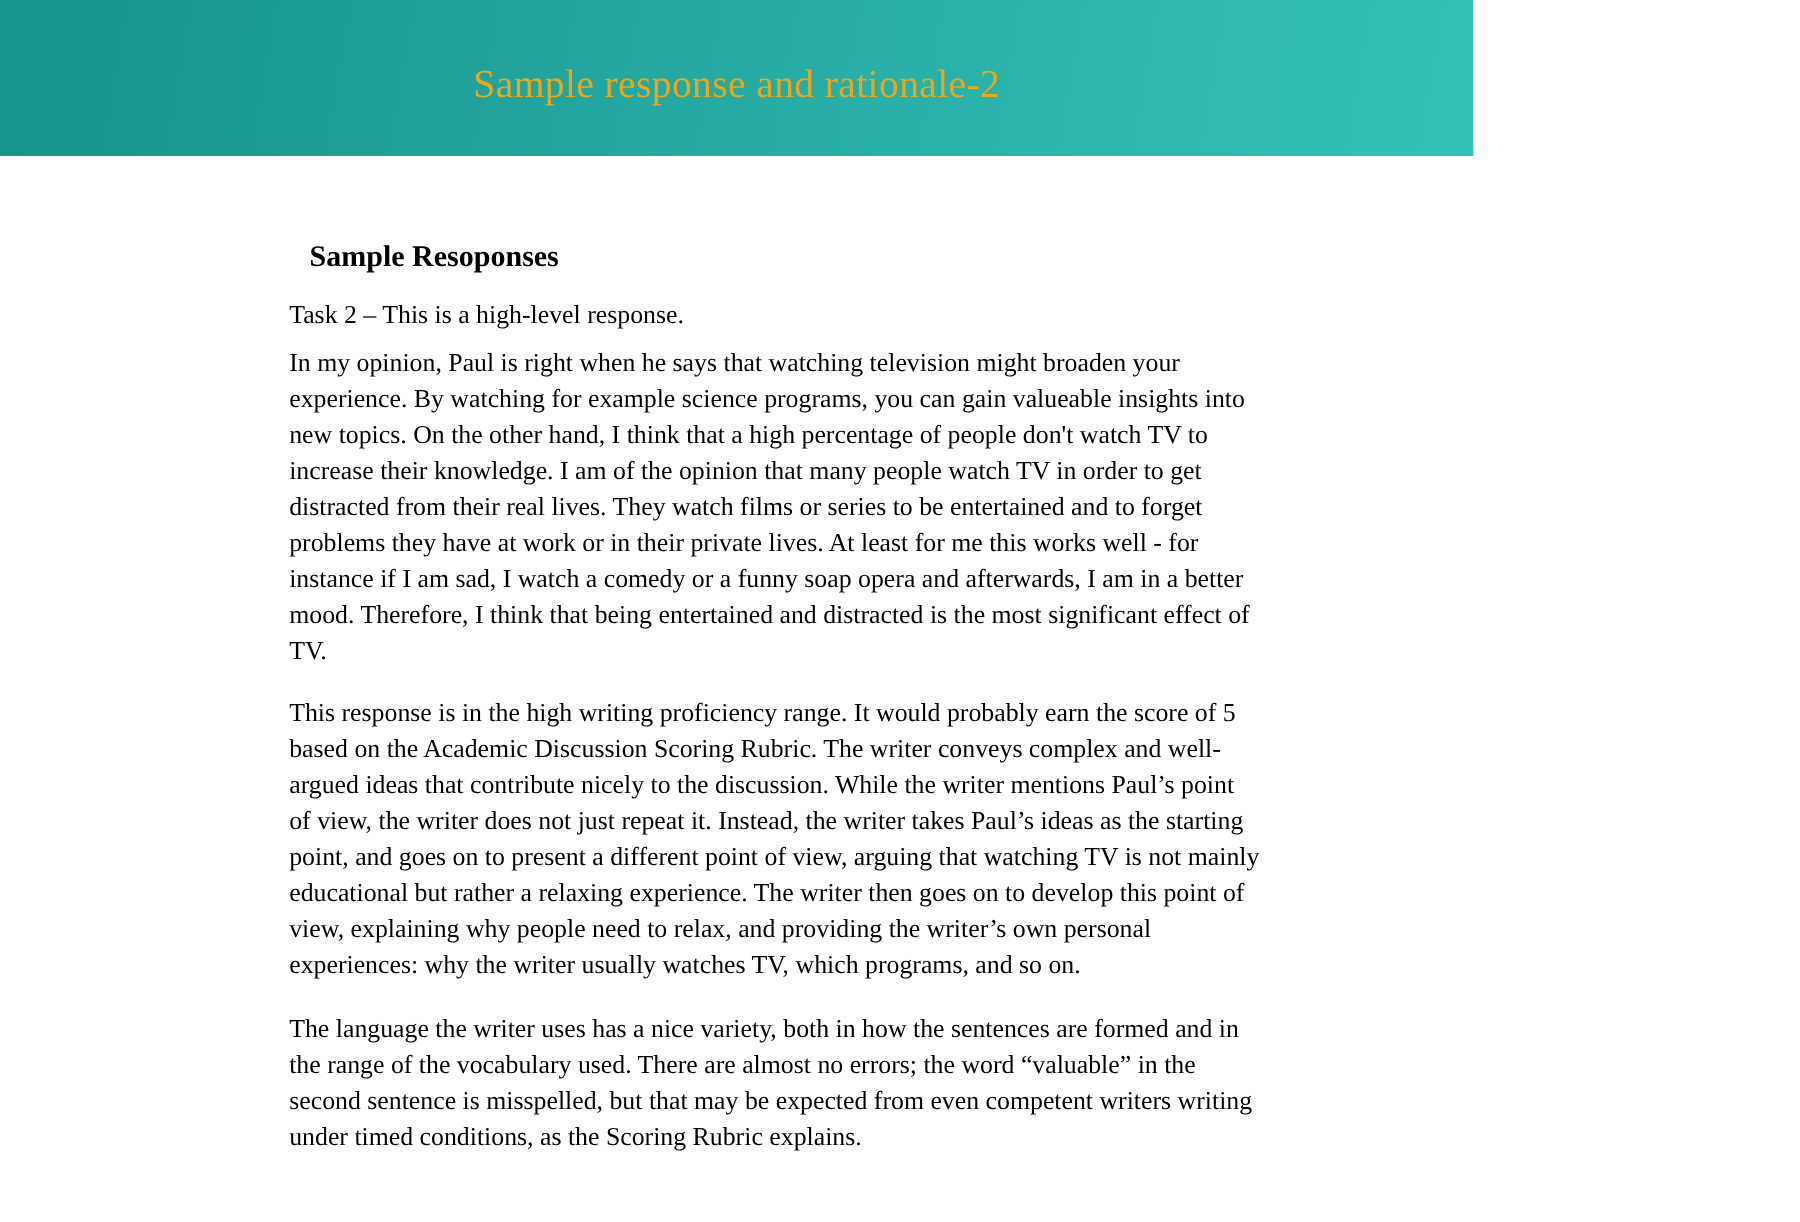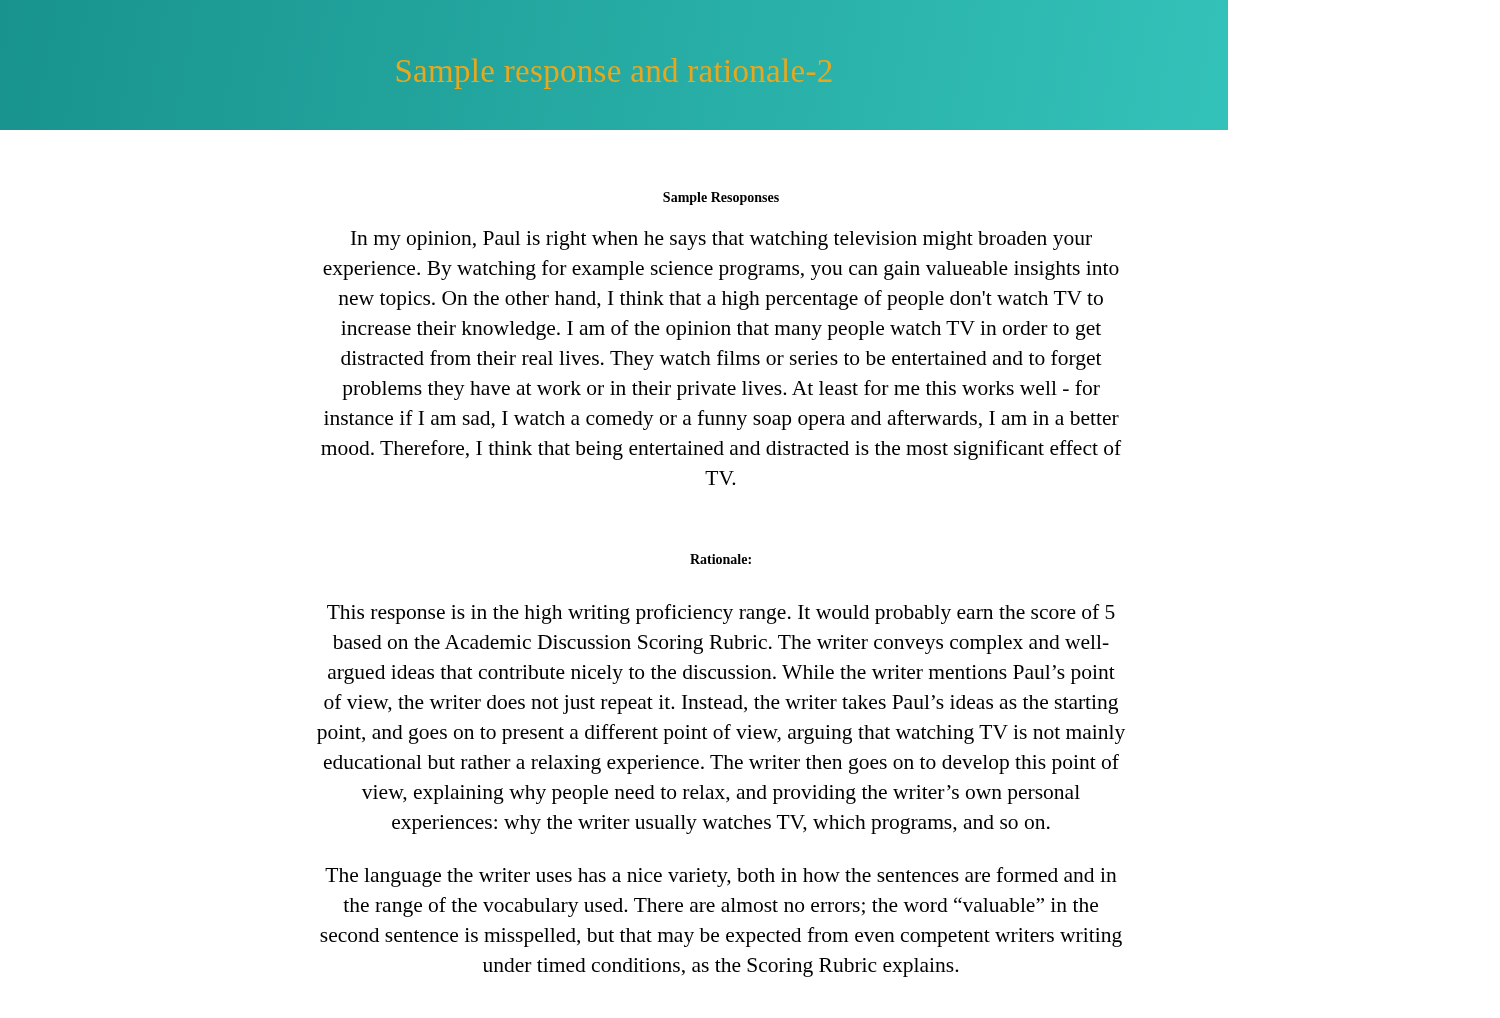--- a/index.html
+++ b/index.html
@@ -9,21 +9,20 @@
   body {
     background: #ffffff;
     font-family: "Liberation Serif", serif;
   }
   .slide {
     position: relative;
     width: 1228px;
     height: 1018px;
     background: var(--page_background, #ffffff);
     overflow: hidden;
-    text-align: center;
   }
   .header-band {
     box-sizing: border-box;
     width: 100%;
     height: 130px;
     padding-top: 12px;
     background: linear-gradient(100deg,
       var(--header_gradient_start, #18938D) 0%,
       var(--header_gradient_end, #33C2B9) 100%);
     display: flex;
@@ -43,22 +42,22 @@
     padding: 53px 0 0 241px;
     width: 1240px;
     color: var(--text_color, #000000);
     font-size: 21.5px;
     line-height: 30px;
   }
   .content .text-block {
     width: 960px;
   }
   .section-heading {
-    margin: 0;
-    font-size: 14px;
+    margin: 17px;
+    font-size: 25px;
     line-height: 30px;
     font-weight: 700;
   }
   .task-line {
     margin: 0;
   }
   .paragraph {
     margin: 10px 0 0 0;
     white-space: pre-line;
   }
@@ -79,32 +78,32 @@
 
   <header class="header-band">
     <h1 class="slide-title">Sample response and rationale-2</h1>
   </header>
 
   <main class="content">
     <div class="text-block">
 
       <h2 class="section-heading">Sample Resoponses</h2>
 
+      <p class="task-line">Task 2 – This is a high-level response.</p>
 
       <p class="paragraph response-paragraph">In my opinion, Paul is right when he says that watching television might broaden your
 experience. By watching for example science programs, you can gain valueable insights into
 new topics. On the other hand, I think that a high percentage of people don't watch TV to
 increase their knowledge. I am of the opinion that many people watch TV in order to get
 distracted from their real lives. They watch films or series to be entertained and to forget
 problems they have at work or in their private lives. At least for me this works well - for
 instance if I am sad, I watch a comedy or a funny soap opera and afterwards, I am in a better
 mood. Therefore, I think that being entertained and distracted is the most significant effect of
 TV.</p>
 
-      <h2 class="section-heading rationale-heading">Rationale:</h2>
 
       <p class="paragraph rationale-p1">This response is in the high writing proficiency range. It would probably earn the score of 5
 based on the Academic Discussion Scoring Rubric. The writer conveys complex and well-
 argued ideas that contribute nicely to the discussion. While the writer mentions Paul’s point
 of view, the writer does not just repeat it. Instead, the writer takes Paul’s ideas as the starting
 point, and goes on to present a different point of view, arguing that watching TV is not mainly
 educational but rather a relaxing experience. The writer then goes on to develop this point of
 view, explaining why people need to relax, and providing the writer’s own personal
 experiences: why the writer usually watches TV, which programs, and so on.</p>
 

